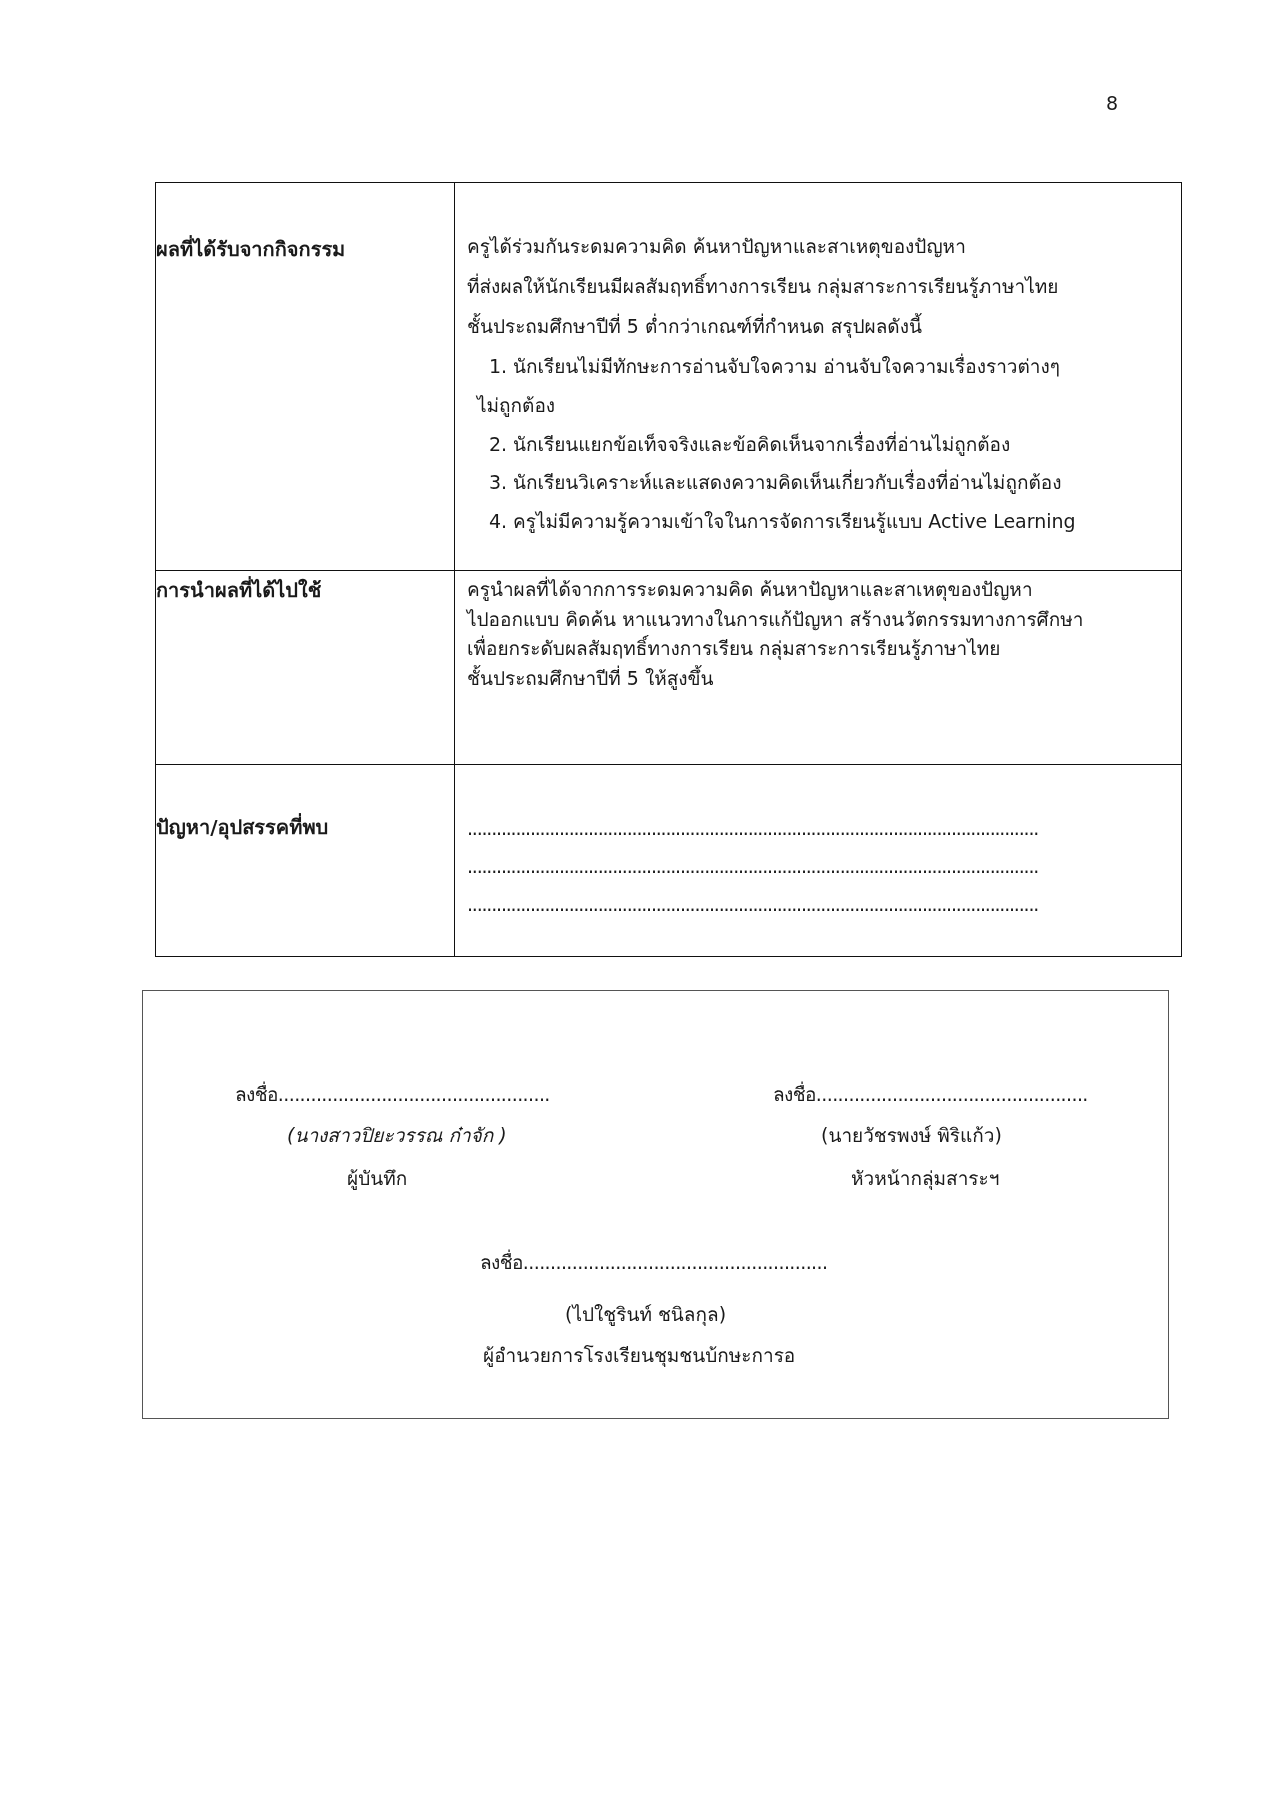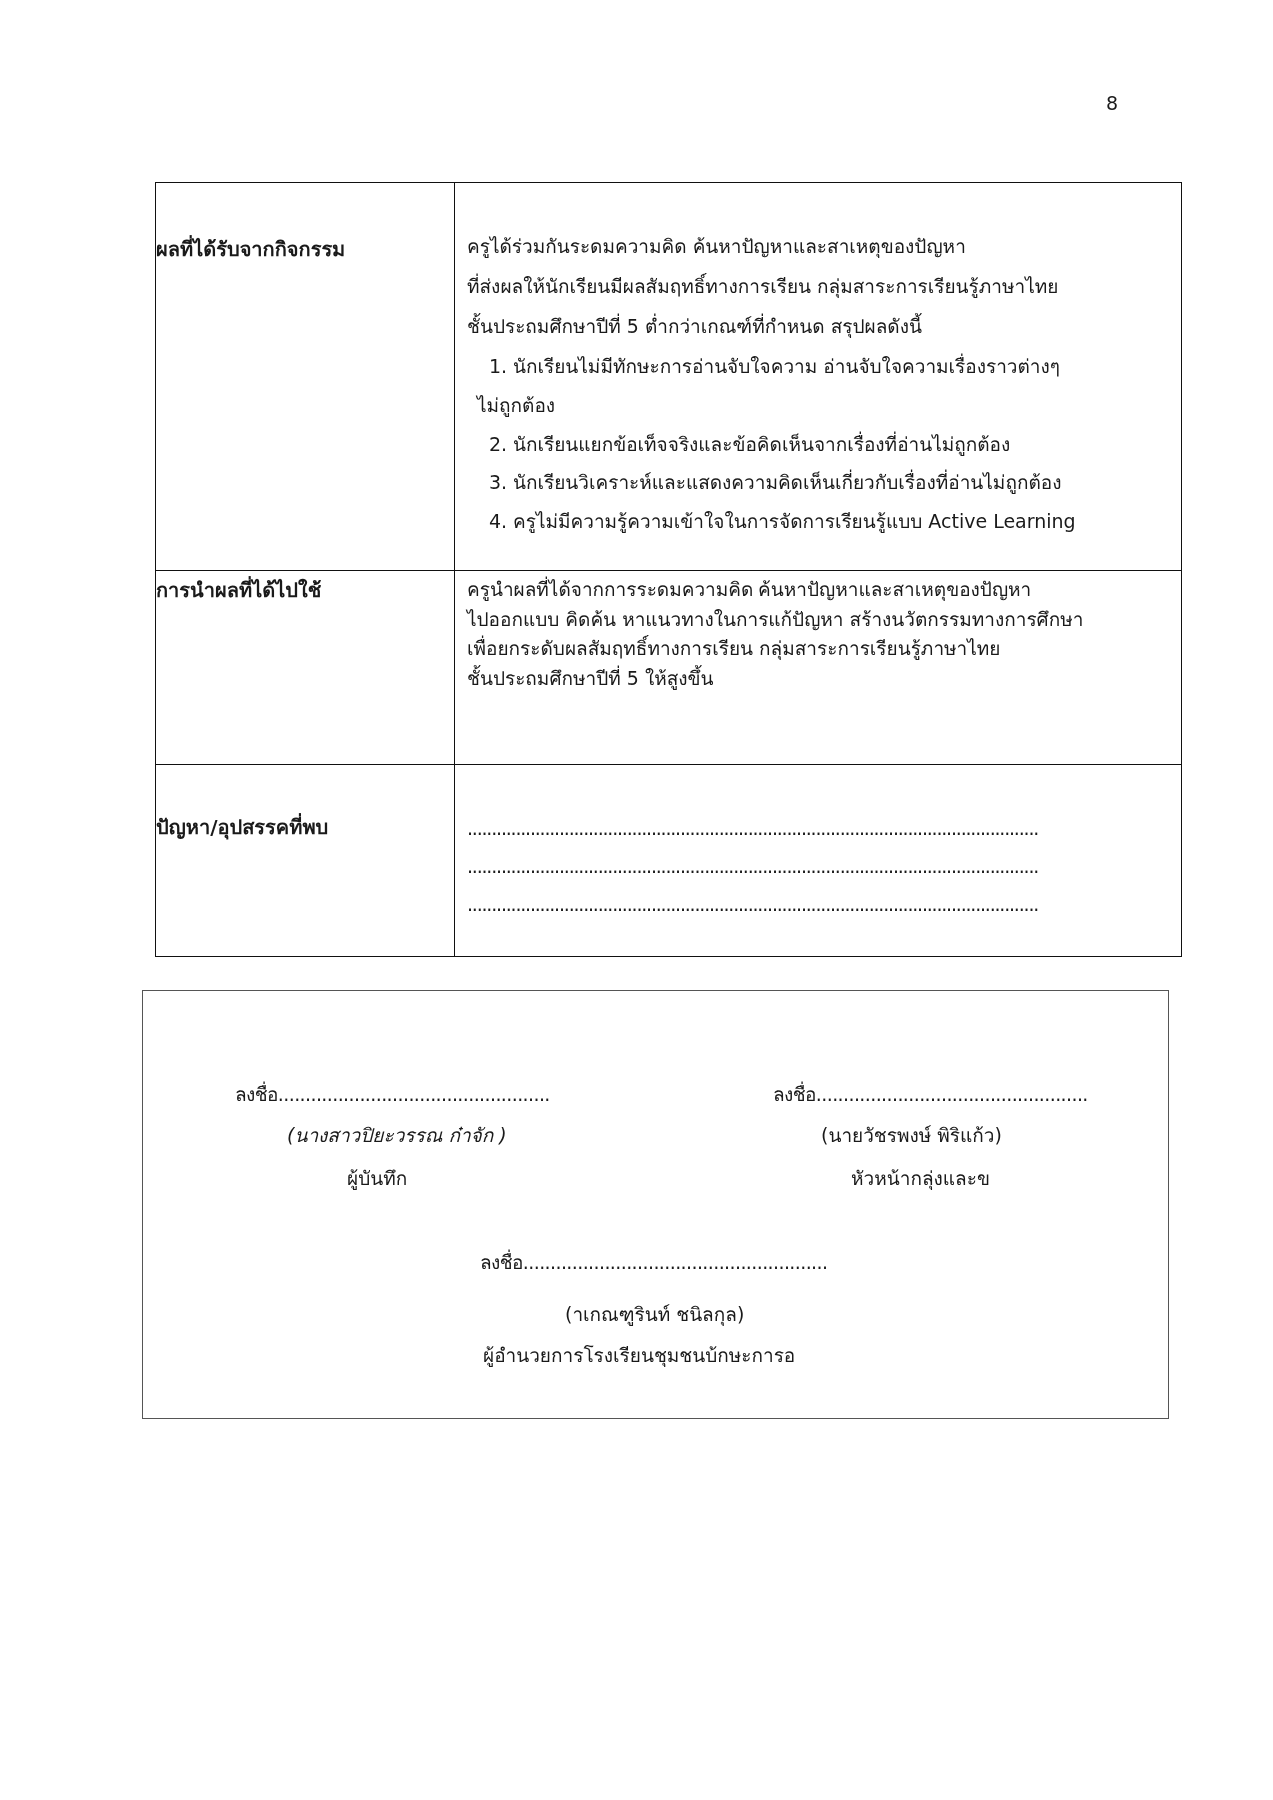--- a/index.html
+++ b/index.html
@@ -57,21 +57,21 @@
     <div class="cell-text" style="top:284px; left:327px;">
       <span class="num">3.</span><span>นักเรียนวิเคราะห์และแสดงความคิดเห็นเกี่ยวกับเรื่องที่อ่านไม่ถูกต้อง</span>
     </div>
     <div class="cell-text" style="top:323px; left:327px;">
       <span class="num">4.</span><span>ครูไม่มีความรู้ความเข้าใจในการจัดการเรียนรู้แบบ Active Learning</span>
     </div>
   </div>
 
   <div class="row" style="top:387px; height:194px;">
     <div class="row-label" style="top:3px;">การนำผลที่ได้ไปใช้</div>
-    <div class="cell-text" style="top:3px;font-family:Liberation Serif, serif;">ครูนำผลที่ได้จากการระดมความคิด  ค้นหาปัญหาและสาเหตุของปัญหา</div>
+    <div class="cell-text" style="top:3px;">ครูนำผลที่ได้จากการระดมความคิด  ค้นหาปัญหาและสาเหตุของปัญหา</div>
     <div class="cell-text" style="top:33px;">ไปออกแบบ คิดค้น  หาแนวทางในการแก้ปัญหา สร้างนวัตกรรมทางการศึกษา</div>
     <div class="cell-text" style="top:62px;">เพื่อยกระดับผลสัมฤทธิ์ทางการเรียน  กลุ่มสาระการเรียนรู้ภาษาไทย</div>
     <div class="cell-text" style="top:92px;">ชั้นประถมศึกษาปีที่ 5 ให้สูงขึ้น</div>
   </div>
 
   <div class="row" style="top:581px; height:192px;">
     <div class="row-label" style="top:46px;">ปัญหา/อุปสรรคที่พบ</div>
     <div class="cell-text" style="top:52px; letter-spacing:-1.2px;">......................................................................................................................</div>
     <div class="cell-text" style="top:90px; letter-spacing:-1.2px;">......................................................................................................................</div>
     <div class="cell-text" style="top:128px; letter-spacing:-1.2px;">......................................................................................................................</div>
@@ -79,18 +79,18 @@
 </div>
 
 <div class="sign-box">
 
   <div class="sig" style="left:92px; top:88px; letter-spacing:-0.6px;">ลงชื่อ..................................................</div>
   <div class="sig" style="left:144px; top:129px;font-style:italic;">(นางสาวปิยะวรรณ   ก๋าจัก  )</div>
   <div class="sig" style="left:204px; top:172px;">ผู้บันทึก</div>
 
   <div class="sig" style="left:630px; top:88px; letter-spacing:-0.6px;">ลงชื่อ..................................................</div>
   <div class="sig" style="left:678px; top:129px;">(นายวัชรพงษ์     พิริแก้ว)</div>
-  <div class="sig" style="left:708px; top:172px;">หัวหน้ากลุ่งและข</div>
+  <div class="sig" style="left:708px; top:172px;">หัวหน้ากลุ่มสาระฯ</div>
 
   <div class="sig" style="left:337px; top:256px; letter-spacing:-0.6px;">ลงชื่อ........................................................</div>
-  <div class="sig" style="left:422px; top:308px;">(าเกณฑูรินท์   ชนิลกุล)</div>
+  <div class="sig" style="left:422px; top:308px;">(ไปใชูรินท์   ชนิลกุล)</div>
   <div class="sig" style="left:340px; top:349px;">ผู้อำนวยการโรงเรียนชุมชนบ้กษะการอ</div>
 </div>
 
 </body></html>

